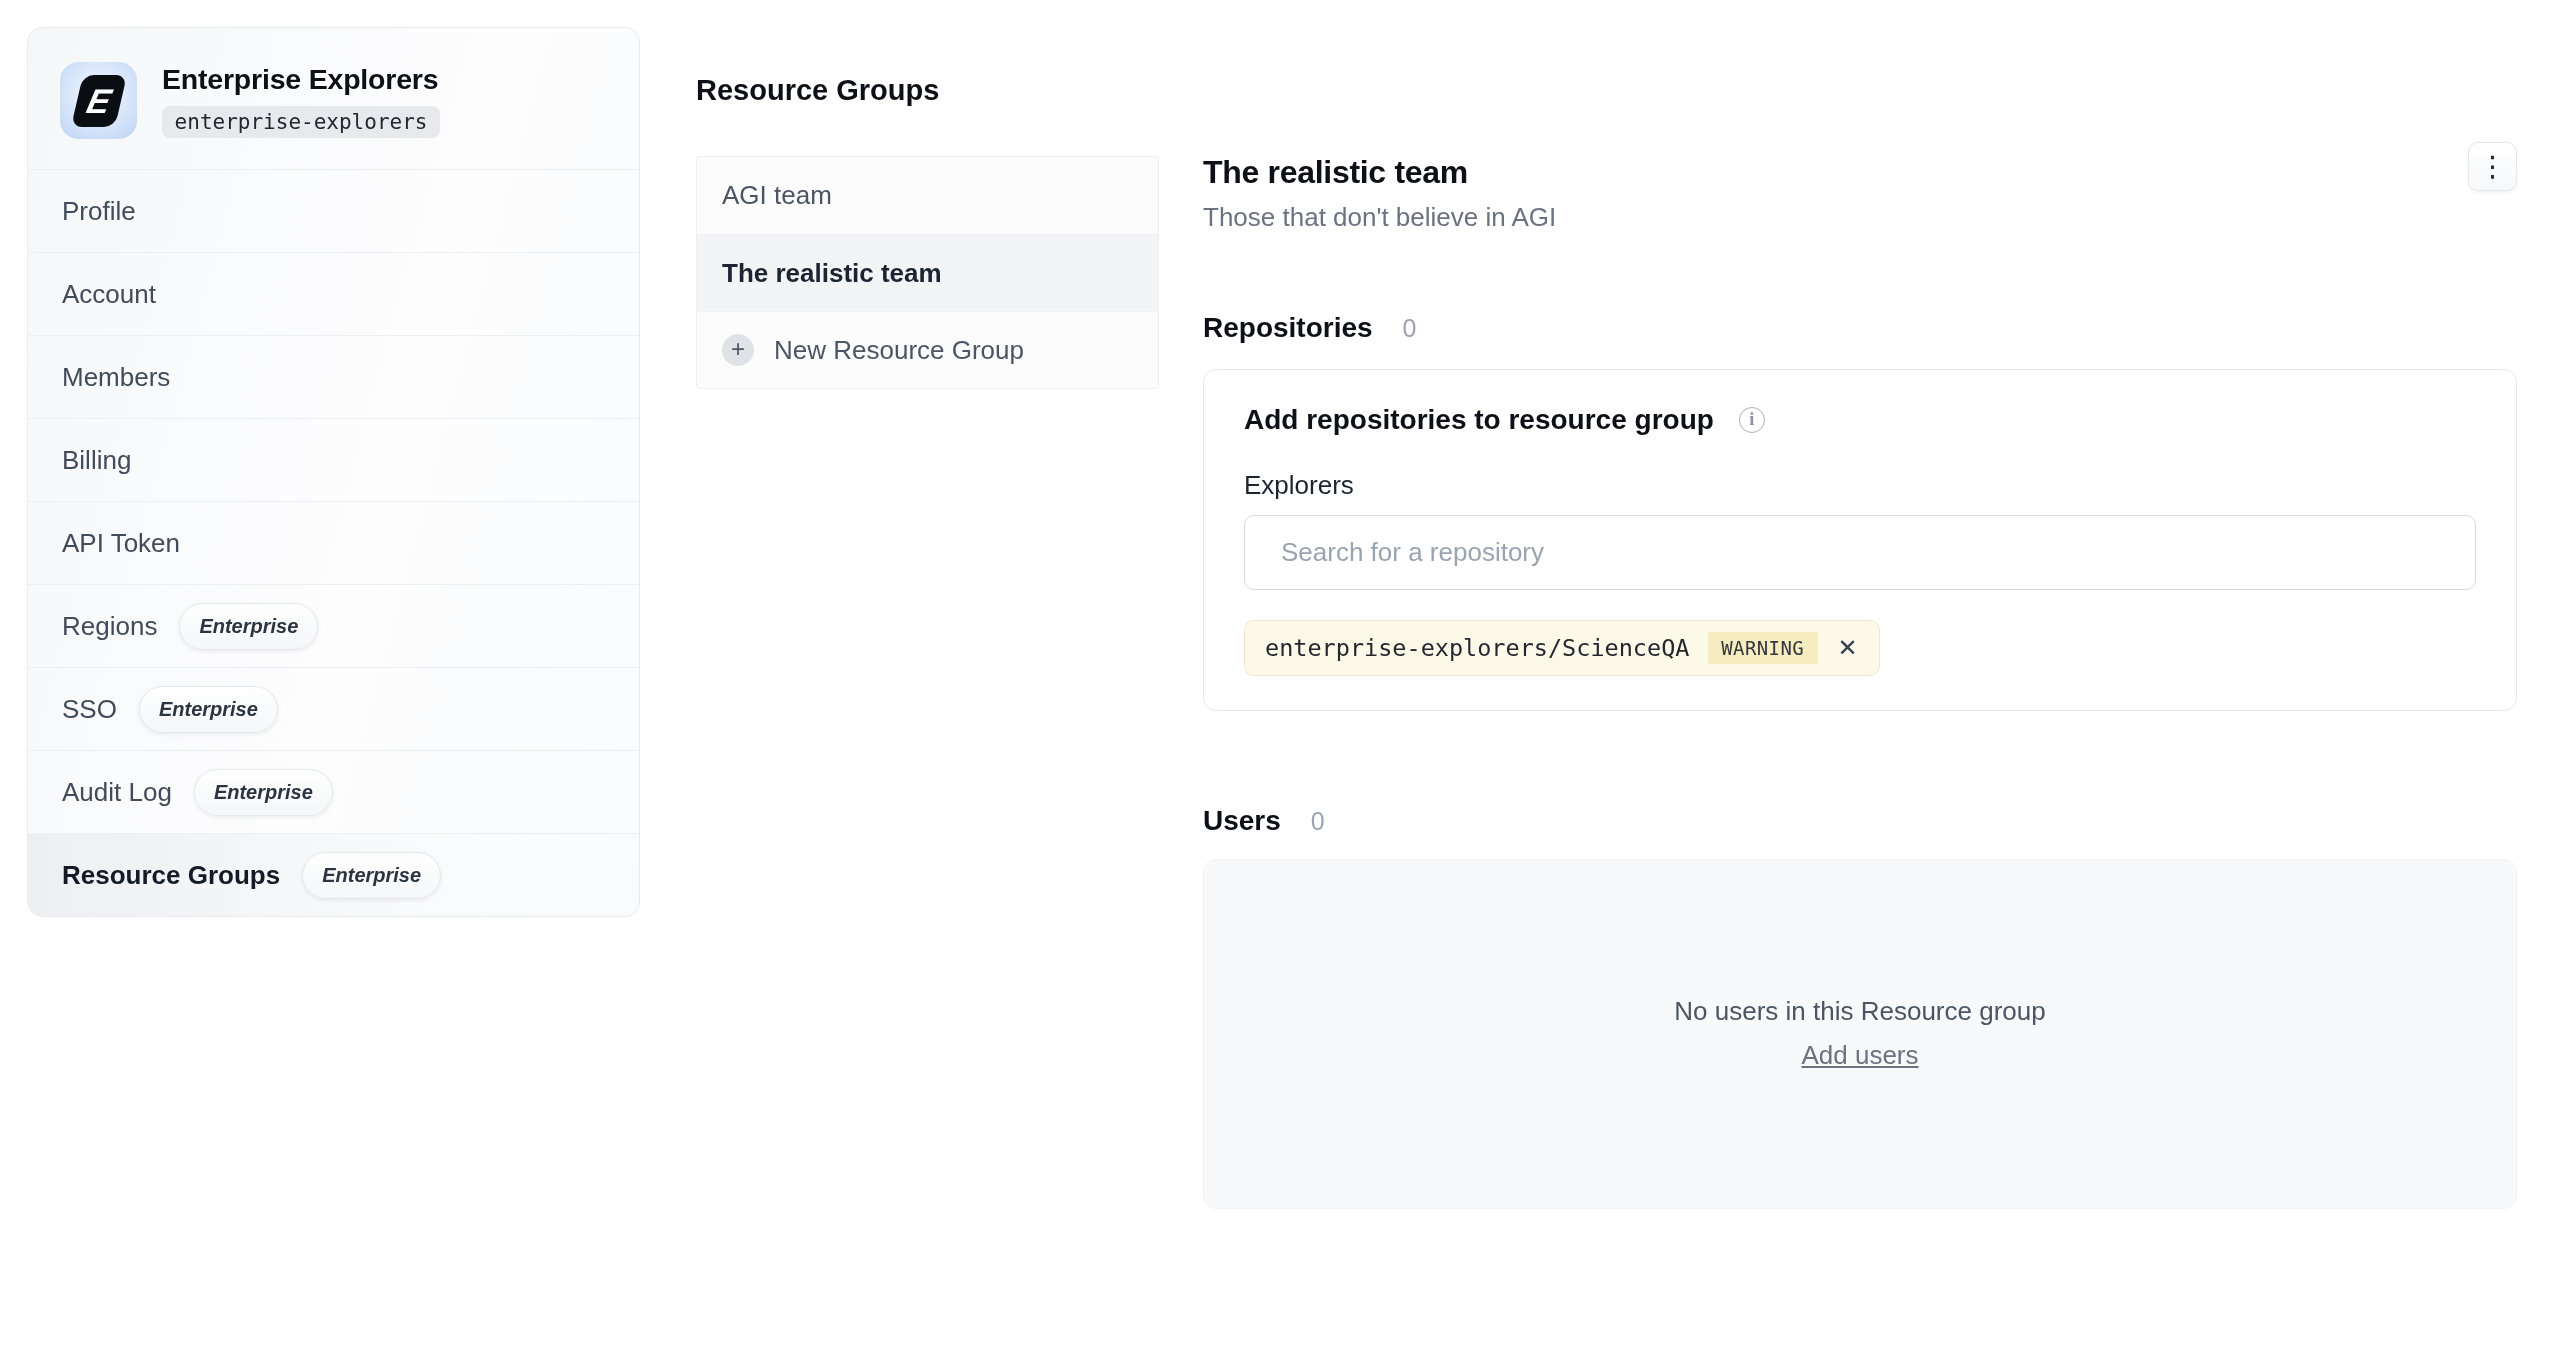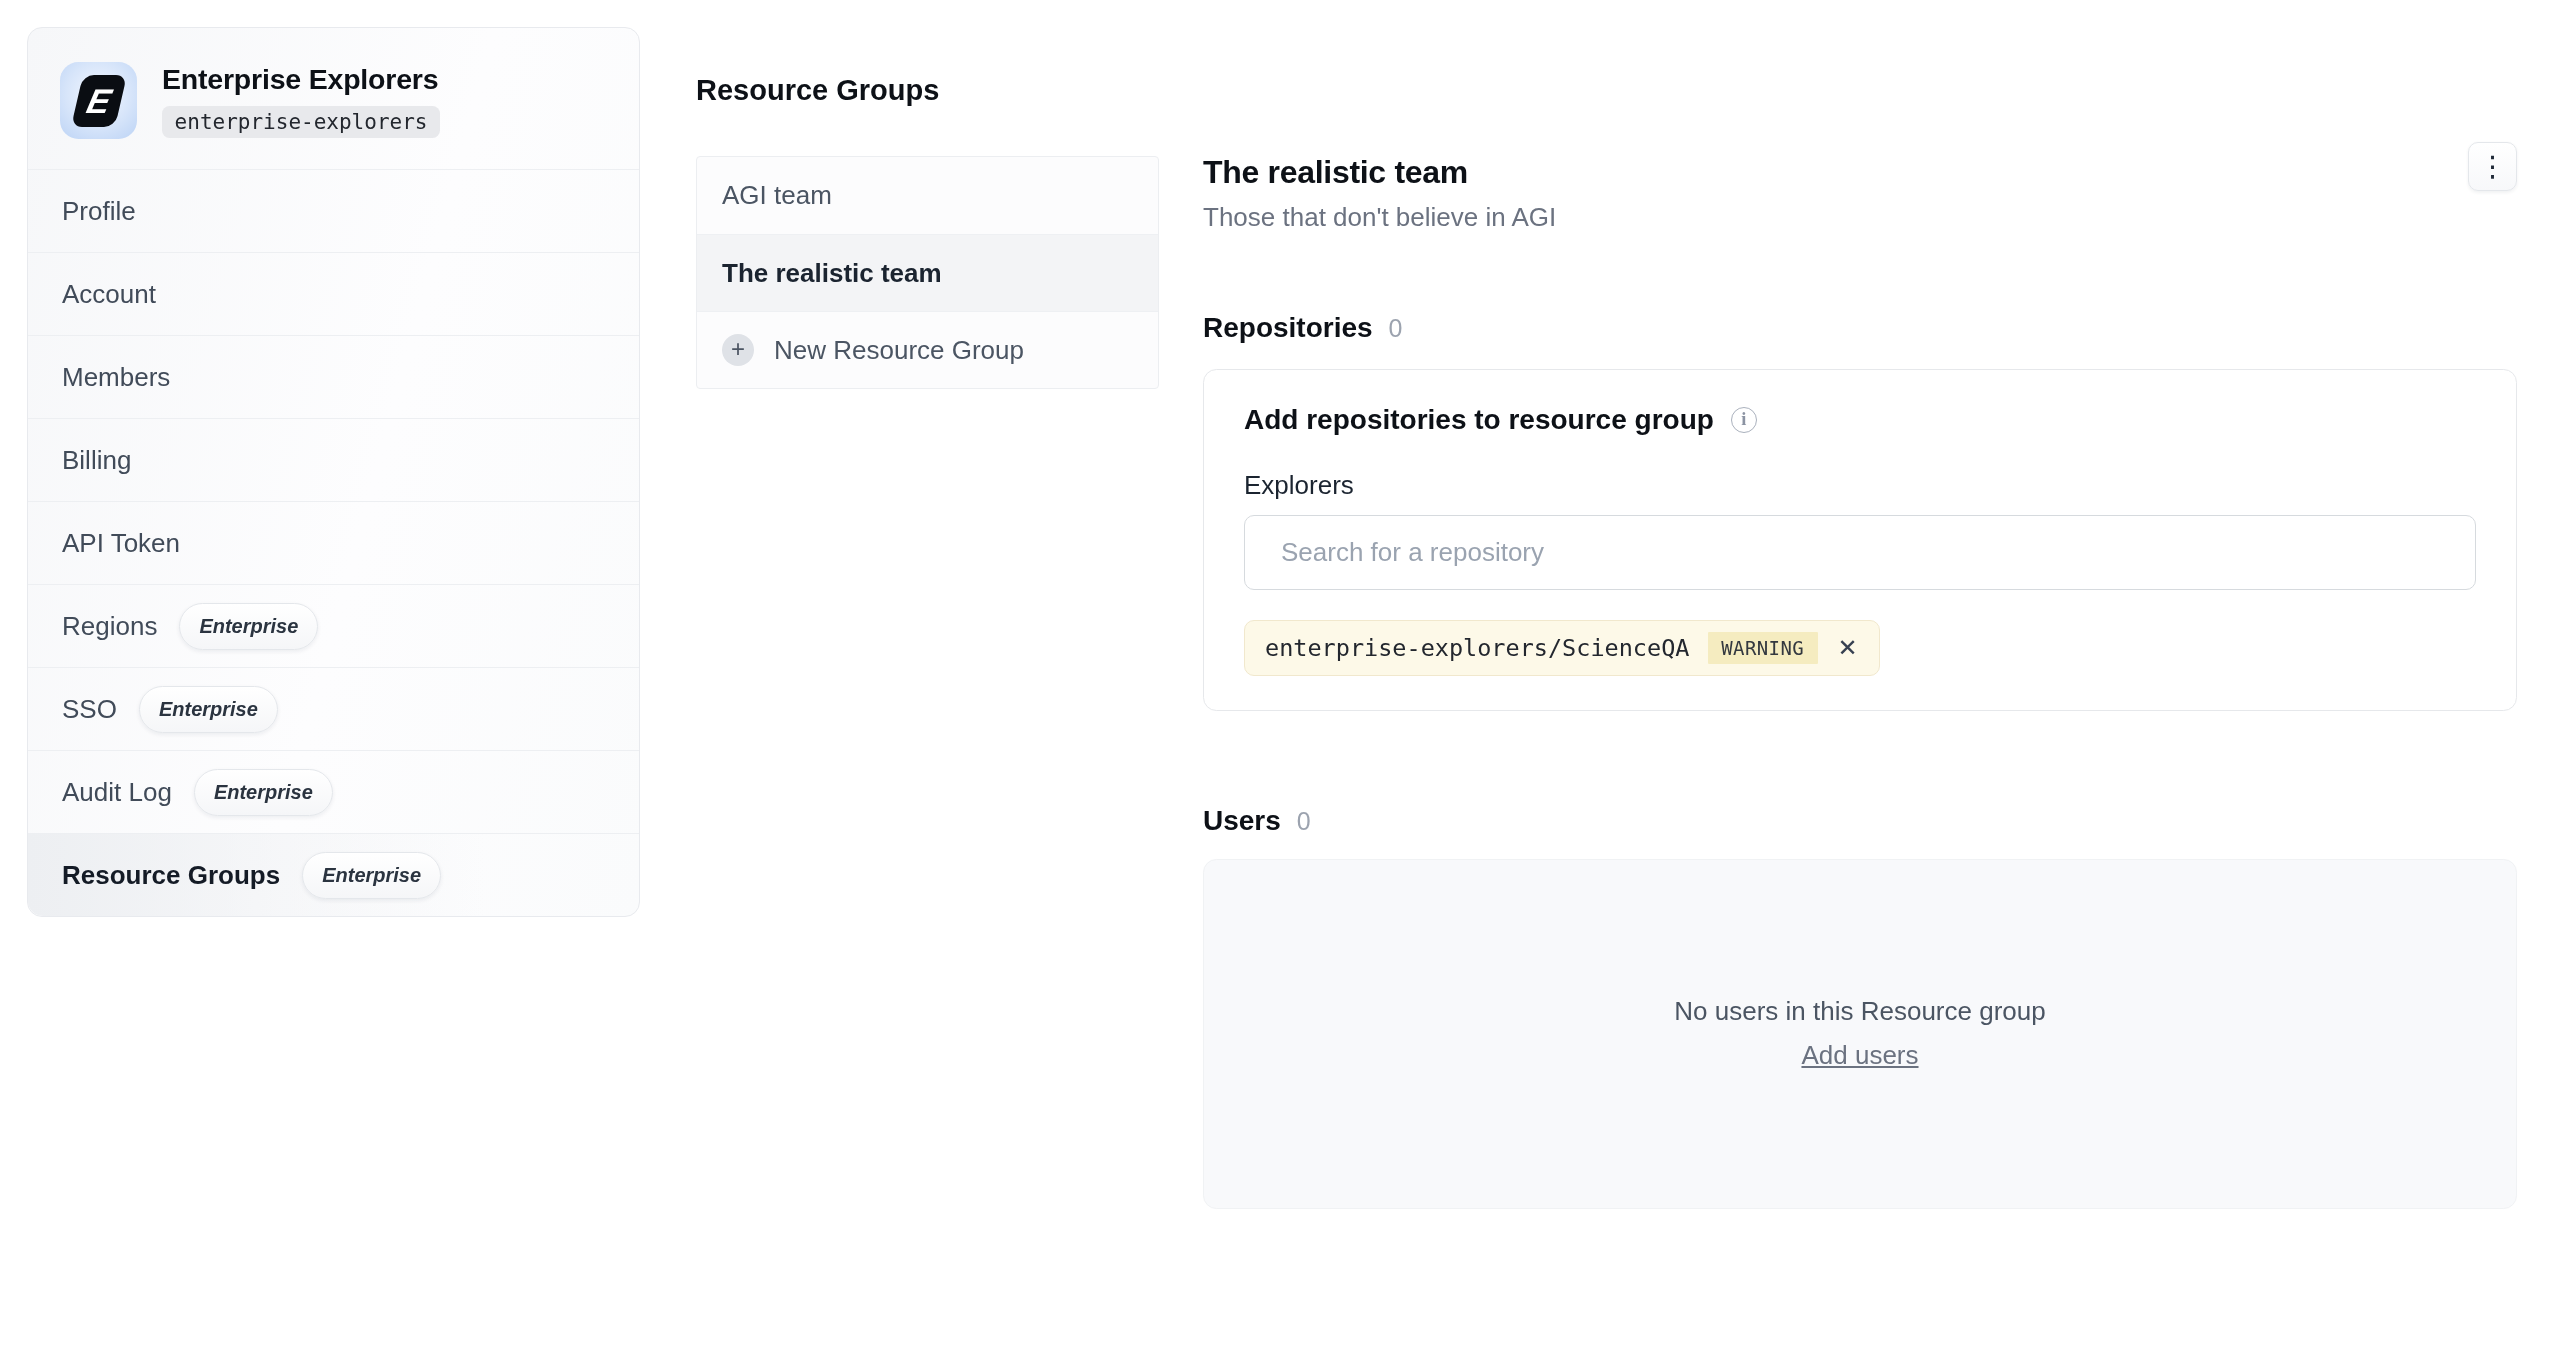--- a/index.html
+++ b/index.html
@@ -85,33 +85,33 @@
   .main-title { font-size: 32px; font-weight: 700; color: #0d1117; margin-top: 11.7px; letter-spacing: -0.3px; }
   .kebab-btn {
     width: 49px; height: 49px; border: 0.8px solid #e4e7eb; border-radius: 10px;
     background: linear-gradient(#ffffff, #f7f8fa);
     box-shadow: 0 1.7px 3.4px rgba(20,30,50,0.06);
     display: grid; place-items: center; cursor: pointer;
     font-size: 28.5px; color: #1f2937; line-height: 1;
   }
   .main-sub { margin-top: 11.7px; font-size: 26px; color: #6b7280; }
 
-  .section-head { display: flex; align-items: baseline; gap: 16px; }
+  .section-head { display: flex; align-items: baseline; gap: 30px; }
   .section-head.repos { margin-top: 79px; }
   .section-head.users { margin-top: 94px; }
   .section-title { font-size: 28px; font-weight: 700; color: #0d1117; }
   .section-count { font-size: 25px; color: #9ca3af; }
 
   .add-card {
     margin-top: 25px;
     border: 0.8px solid #e6e8eb; border-radius: 13.4px;
     padding: 34px 40px 34px;
     background: #ffffff;
   }
-  .add-card-title-row { display: flex; align-items: center; gap: 17px; }
+  .add-card-title-row { display: flex; align-items: center; gap: 25px; }
   .add-card-title { font-size: 28px; font-weight: 700; color: #0d1117; }
   .info-icon {
     width: 26px; height: 26px; border: 1.7px solid #aab1bd; border-radius: 50%;
     color: #8b93a2; display: grid; place-items: center;
     font-family: "Liberation Serif", serif; font-size: 18.4px; font-weight: 700;
     padding-bottom: 0.8px;
   }
   .field-label { margin-top: 34px; font-size: 26px; color: #1b2430; }
   .search-input {
     margin-top: 13.4px; width: 100%; height: 75px;

